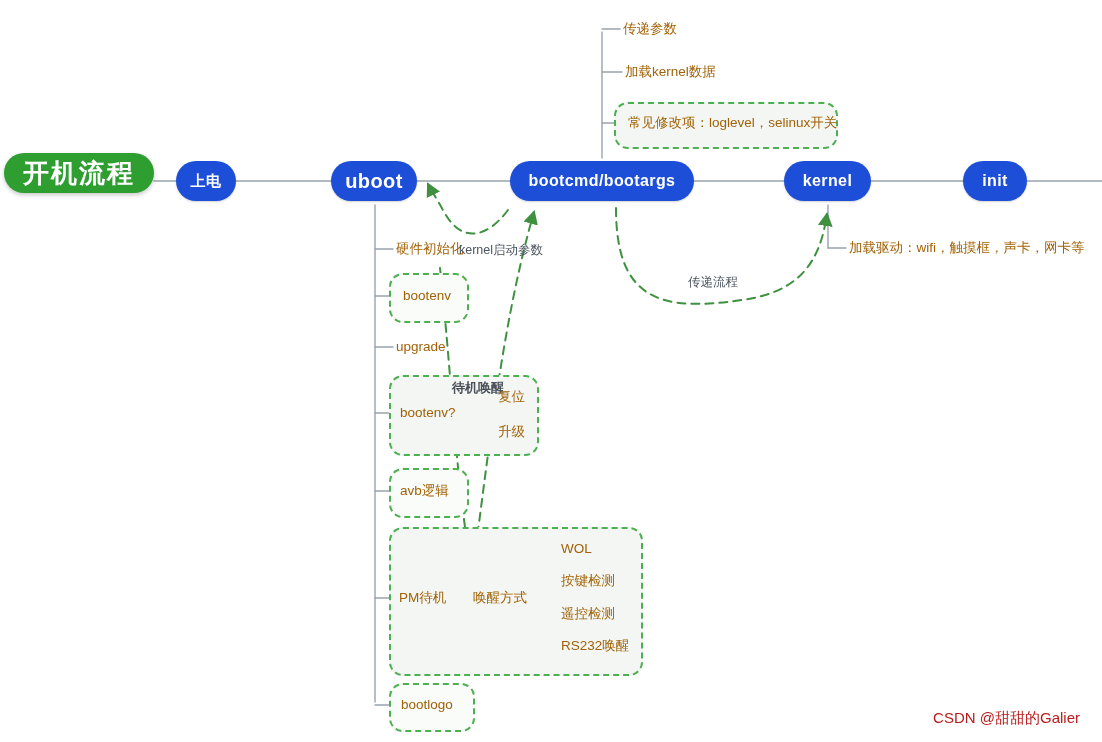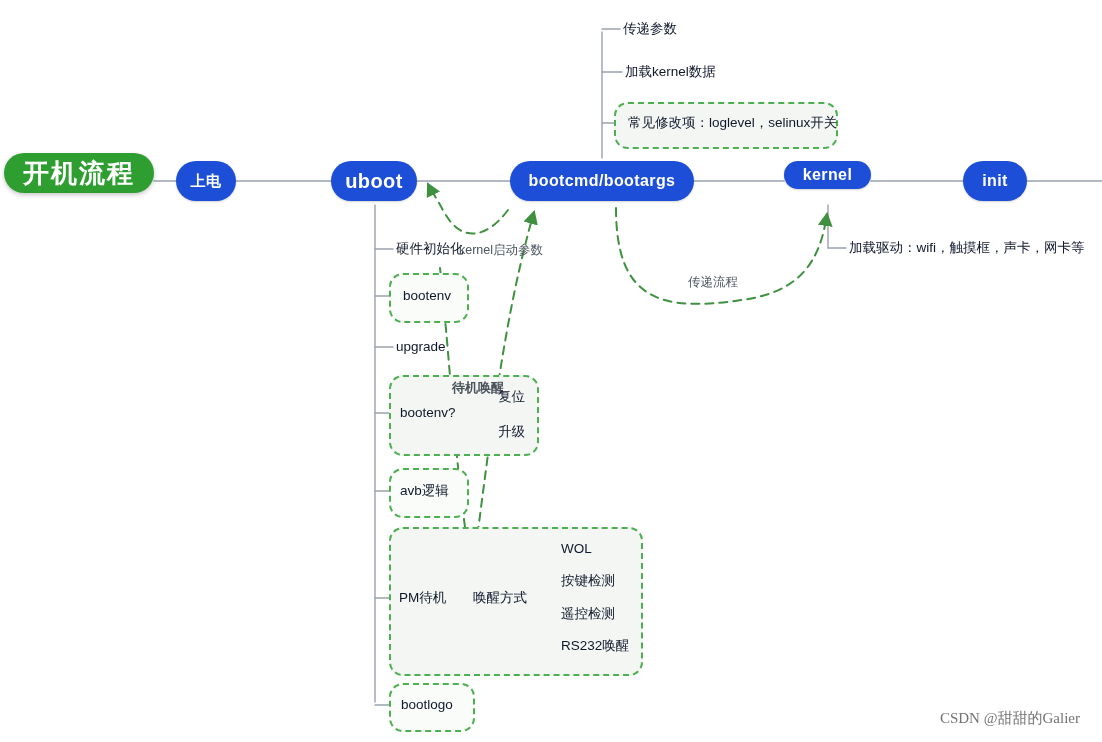--- a/index.html
+++ b/index.html
@@ -29,21 +29,21 @@
   .pill.root{
     background:#2f9e31;
     font-size:26px;
     letter-spacing:2px;
     box-shadow:0 2px 4px rgba(0,0,0,.22);
   }
 
   
   .lbl{
     position:absolute;
-    color:#0f172a;
+    color:#a16207;
     font-size:13.5px;
     white-space:nowrap;
     line-height:1;
     z-index:4;
   }
   .lbl.bold{font-weight:bold;color:#4a5159;font-size:13px;}
   .lbl.greenwire{color:#4c5560;font-size:12.5px;}
 
   
   .dbox{
@@ -52,25 +52,24 @@
     border-radius:14px;
     background:#f3f6f3;
     z-index:1;
   }
   .dbox.plain{background:#fafcfa;}
 
   
   #watermark{
     position:absolute;
     right:22px;bottom:14px;
-    color:#737373;
+    color:#b91c1c;
     font-size:15px;
     white-space:nowrap;
     z-index:9;
-    font-family:Liberation Serif, serif;
   }
 </style>
 </head>
 <body>
 
 <div id="canvas">
 
   <svg id="wires" viewBox="0 0 1102 742" xmlns="http://www.w3.org/2000/svg">
     <defs>
       <marker id="arrGreen" markerWidth="9" markerHeight="9" refX="6" refY="4.5" orient="auto" markerUnits="strokeWidth">
@@ -163,21 +162,21 @@
   </div>
 
   <div class="pill gray" style="left:331px;top:161px;width:86px;height:40px;font-size:20px;">
     <span>uboot</span>
   </div>
 
   <div class="pill gray" style="left:510px;top:161px;width:184px;height:40px;font-size:16px;">
     <span>bootcmd/bootargs</span>
   </div>
 
-  <div class="pill gray" style="left:784px;top:161px;width:87px;height:28px;font-size:16px;">
+  <div class="pill gray" style="left:784px;top:161px;width:87px;height:40px;font-size:16px;">
     <span>kernel</span>
   </div>
 
   <div class="pill gray" style="left:963px;top:161px;width:64px;height:40px;font-size:16px;">
     <span>init</span>
   </div>
 
   <div class="lbl" style="left:396px;top:242px;">硬件初始化</div>
 
   <div class="lbl" style="left:403px;top:289px;">bootenv</div>

